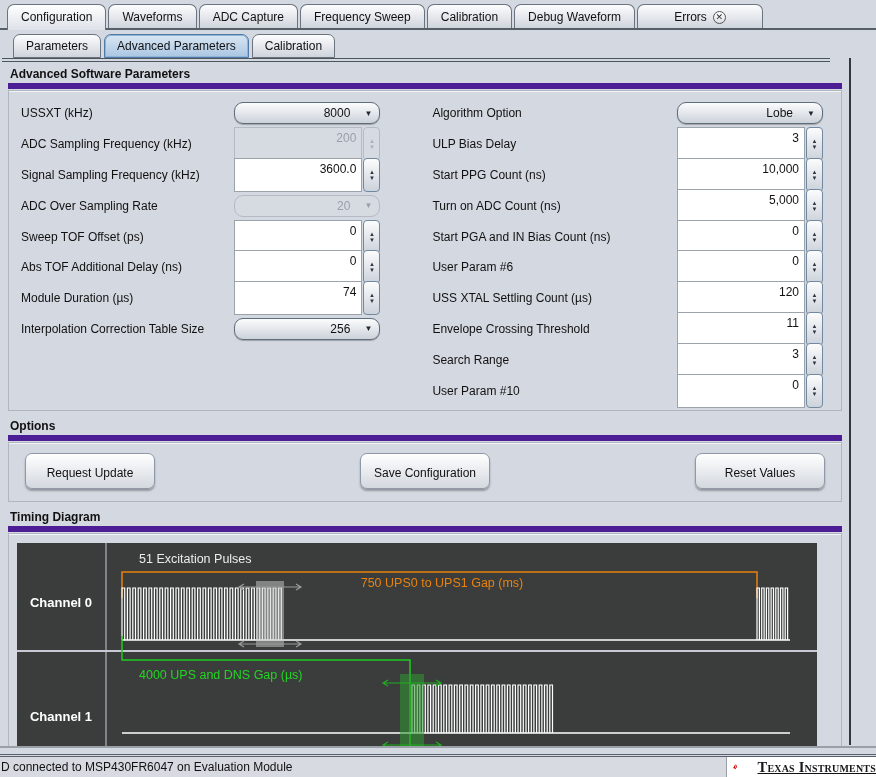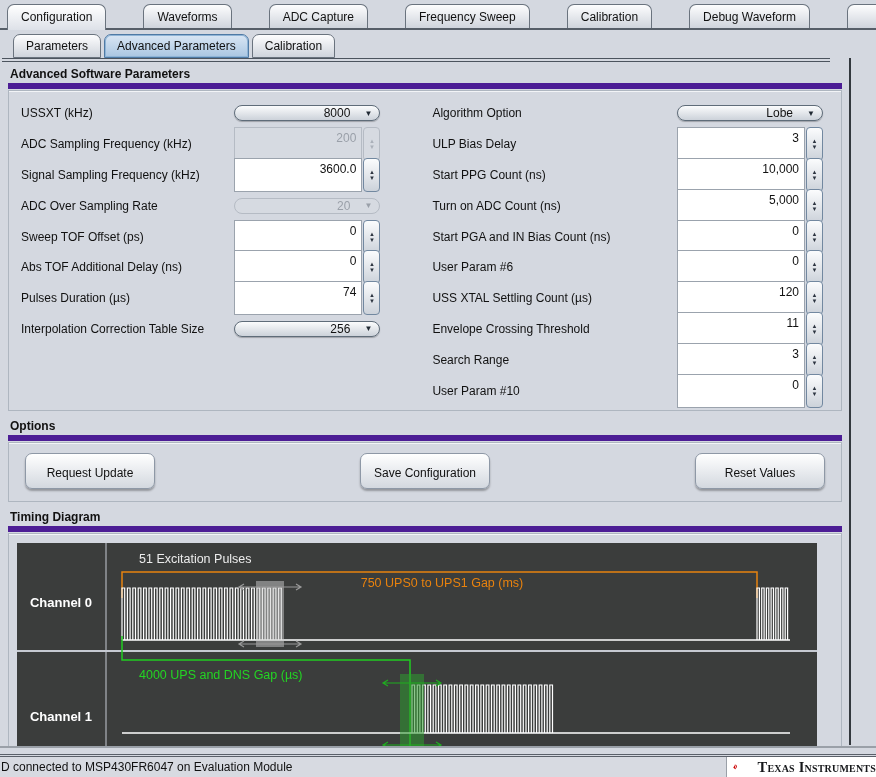--- a/index.html
+++ b/index.html
@@ -10,21 +10,20 @@
     position:relative;
     font-size:12px;
     color:#111;
   }
   
   .main-tabbar {
     display:flex; align-items:flex-end;
     padding:3px 0 0 7px;
     border-bottom:2px solid #565e68;
     height:30px;
-    gap:35px;
   }
   .tab {
     border:1px solid #6a737e; border-bottom:none;
     border-radius:7px 7px 0 0;
     padding:5px 13px 4px 13px;
     margin-right:2px;
     background:linear-gradient(#fdfdfe,#cfd4dc);
     cursor:default;
     white-space:nowrap;
   }
@@ -88,21 +87,21 @@
     text-align:right; padding:3px 5px 0 0; overflow:hidden;
   }
   .spin-btn {
     width:17px; margin-left:1px;
     border:1px solid #7288a0; border-radius:4px;
     background:linear-gradient(#fbfcfd,#ccd2da);
     display:flex; flex-direction:column; align-items:center; justify-content:center;
     font-size:6px; line-height:6px; color:#2c3440;
   }
   .dropdown {
-    display:flex; align-items:center; width:146px; height:16px;
+    display:flex; align-items:center; width:146px; height:22px;
     border:1px solid #5f6c79; border-radius:9px;
     background:linear-gradient(#fbfcfd,#ccd2da);
     box-shadow:0 1px 1px rgba(0,0,0,.25);
   }
   .dd-value { flex:1; text-align:right; padding-right:7px; }
   .dd-arrow { width:22px; text-align:center; font-size:8px; color:#1f2832; }
   .disabled .spin-field, .disabled.dropdown {
     background:#d6dae1; border-color:#b5bbc4; color:#9aa0a9; box-shadow:none;
   }
   .disabled .spin-btn { border-color:#b5bbc4; color:#aab0b9; background:#d6dae1; }
@@ -126,21 +125,21 @@
   .bottom-edge { position:absolute; left:0; right:0; bottom:20px; height:11px;
     background:#d4d8e0; border-top:2px solid #9aa0a8; border-bottom:3px double #5a6069; }
   .status-bar {
     position:absolute; left:0; right:0; bottom:0; height:20px;
     background:#d7dae1; display:flex; align-items:center;
   }
   .status-text { flex:1; padding:0 4px 0 1px; white-space:nowrap; overflow:hidden; }
   .brand {
     width:150px; height:20px; background:#fff;
     border-left:1px solid #9aa0a8;
-    display:flex; align-items:center; gap:20px; padding-left:6px;
+    display:flex; align-items:center; gap:20px; padding-left:6px;text-decoration:underline;
   }
   .brand-name {
     font-family:"Liberation Serif", serif;
     font-variant:small-caps; font-weight:600; font-size:14.5px;
     letter-spacing:.2px; color:#15171a; white-space:nowrap;
   }
   svg text { font-family:"Liberation Sans", sans-serif; }
 </style>
 </head>
 <body>
@@ -226,21 +225,21 @@
           <div class="spinner">
             <div class="spin-field">0</div>
             <div class="spin-btn">
                 <span>▲</span>
                 <span>▼</span>
               </div>
           </div>
         </div>
 
         <div class="frow">
-          <span class="flabel">Pulses Duration (µs)</span>
+          <span class="flabel">Module Duration (µs)</span>
           <div class="spinner">
             <div class="spin-field">74</div>
             <div class="spin-btn">
                 <span>▲</span>
                 <span>▼</span>
               </div>
           </div>
         </div>
 
         <div class="frow">

